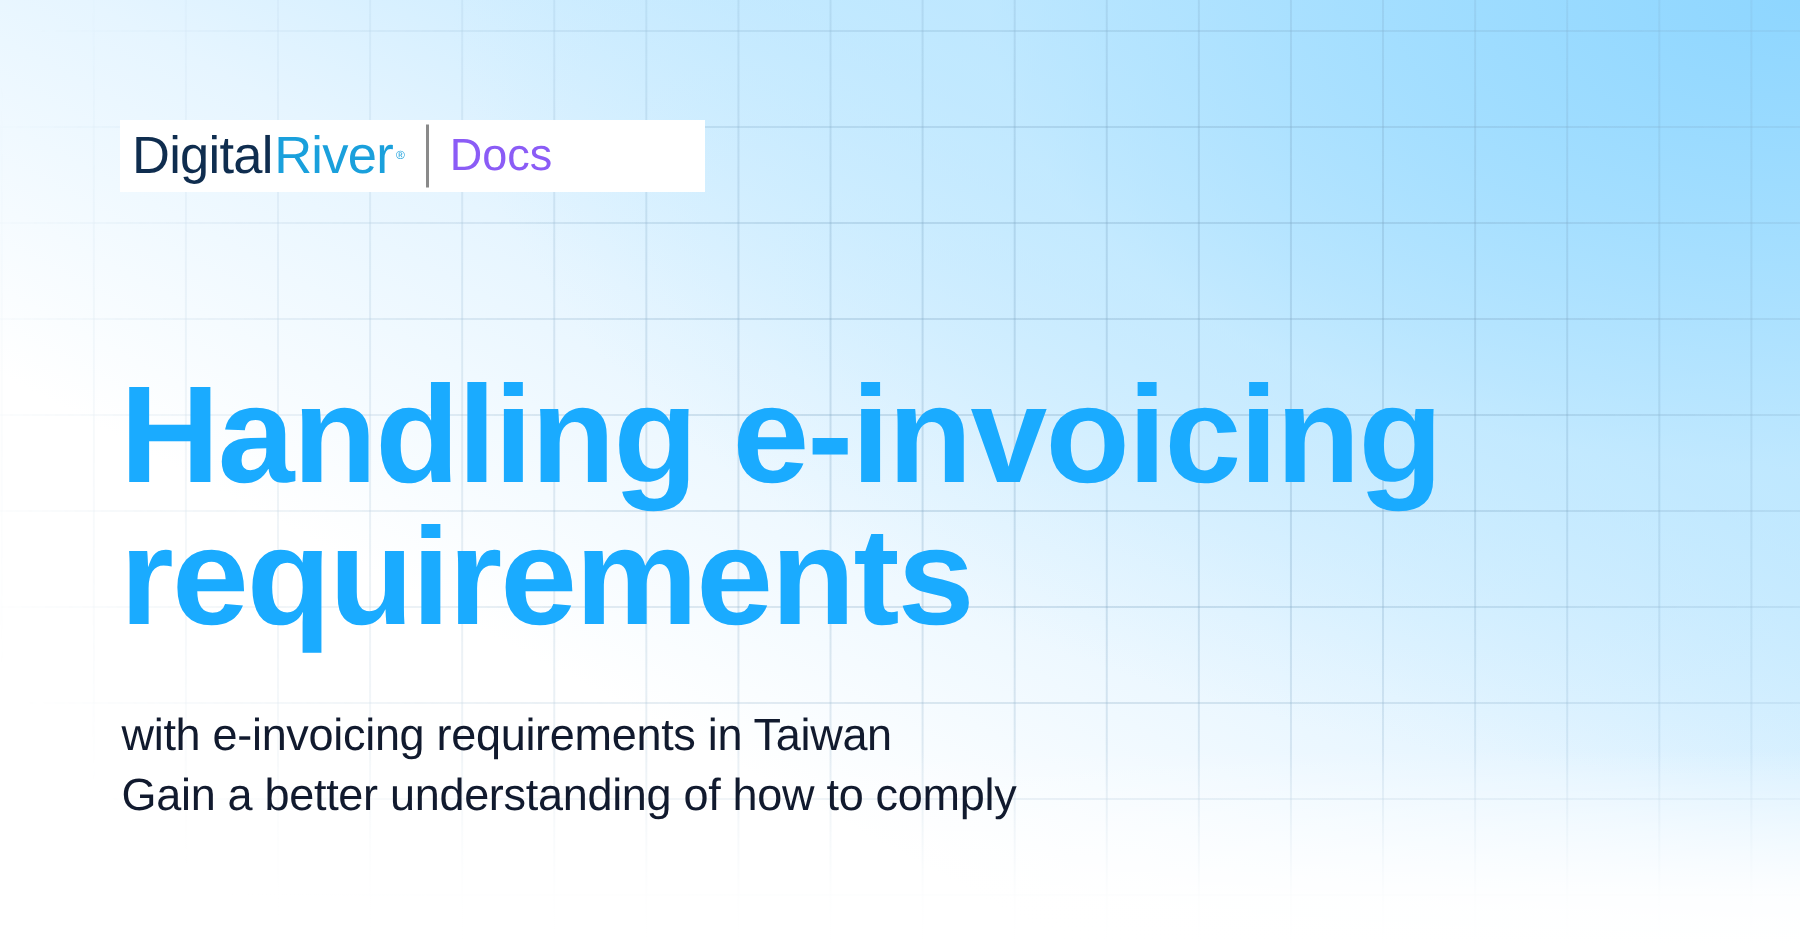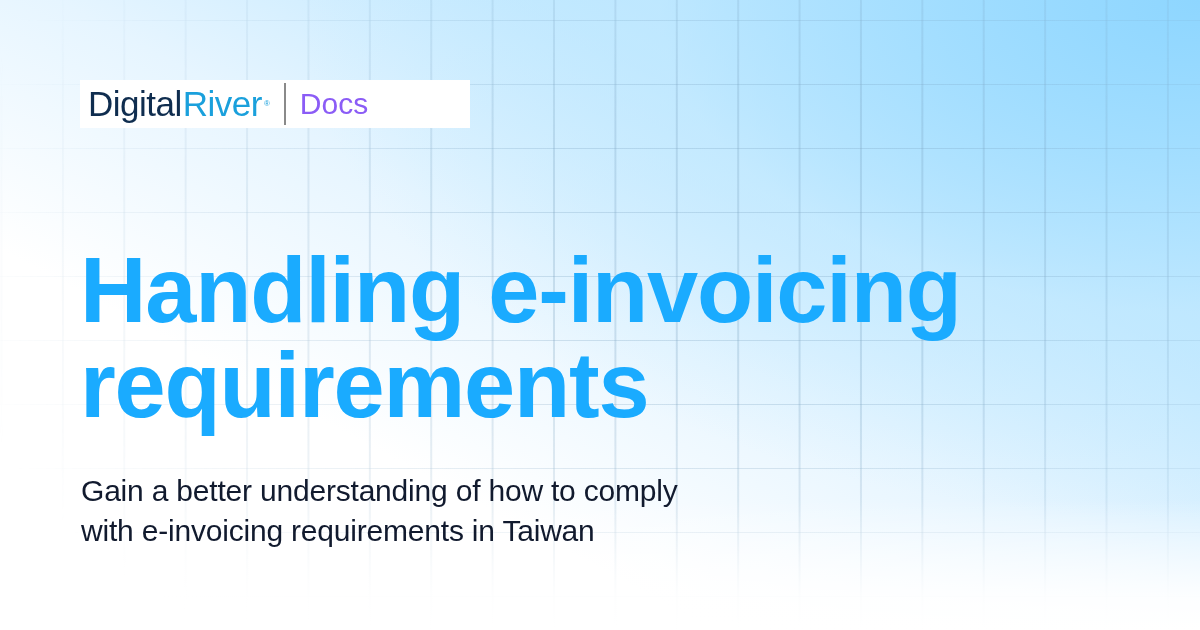--- a/index.html
+++ b/index.html
@@ -128,15 +128,15 @@
   <span class="logo-divider"></span>
   <span class="logo-docs">Docs</span>
 </div>
 
 <h1 class="title">
   <span class="line">Handling e-invoicing</span>
   <span class="line">requirements</span>
 </h1>
 
 <p class="subtitle">
+  <span class="line">with e-invoicing requirements in Taiwan</span>
   <span class="line">Gain a better understanding of how to comply</span>
-  <span class="line">with e-invoicing requirements in Taiwan</span>
 </p>
 
 </body></html>

